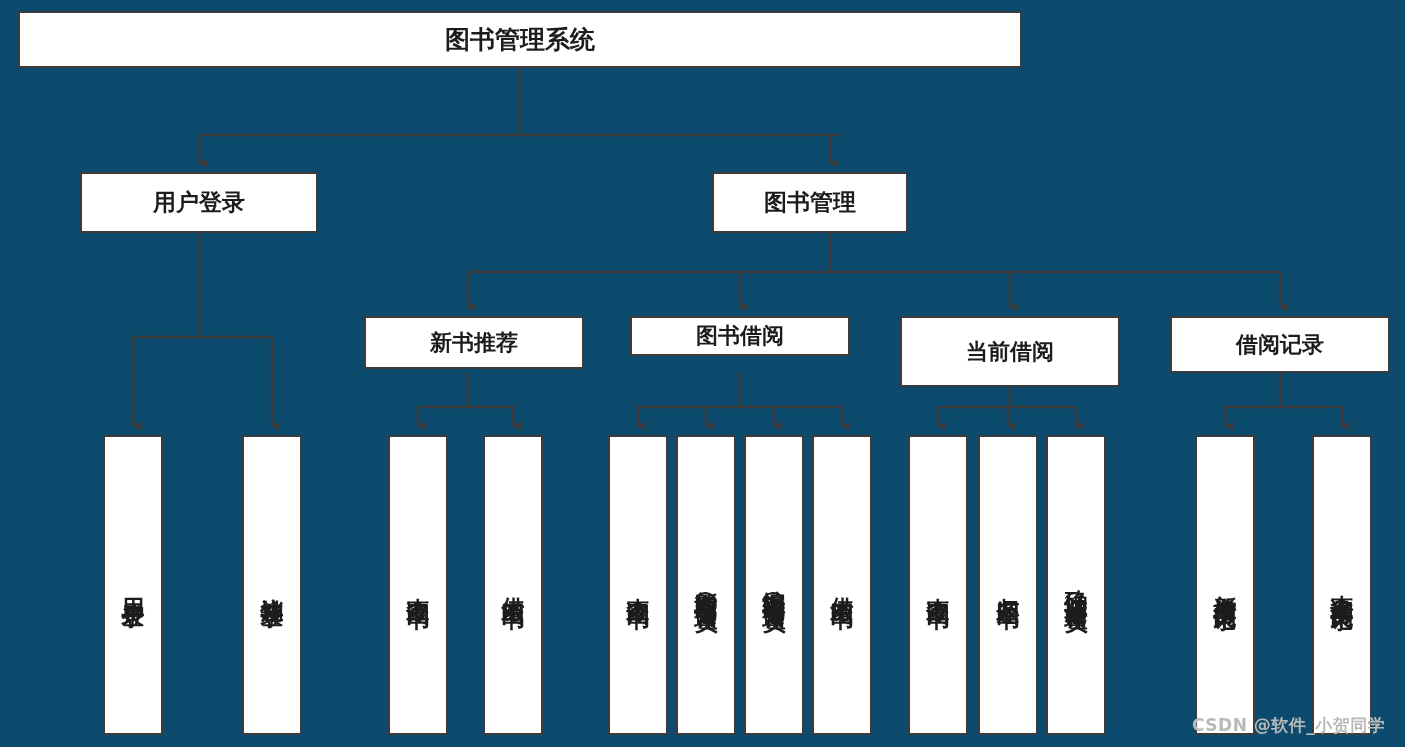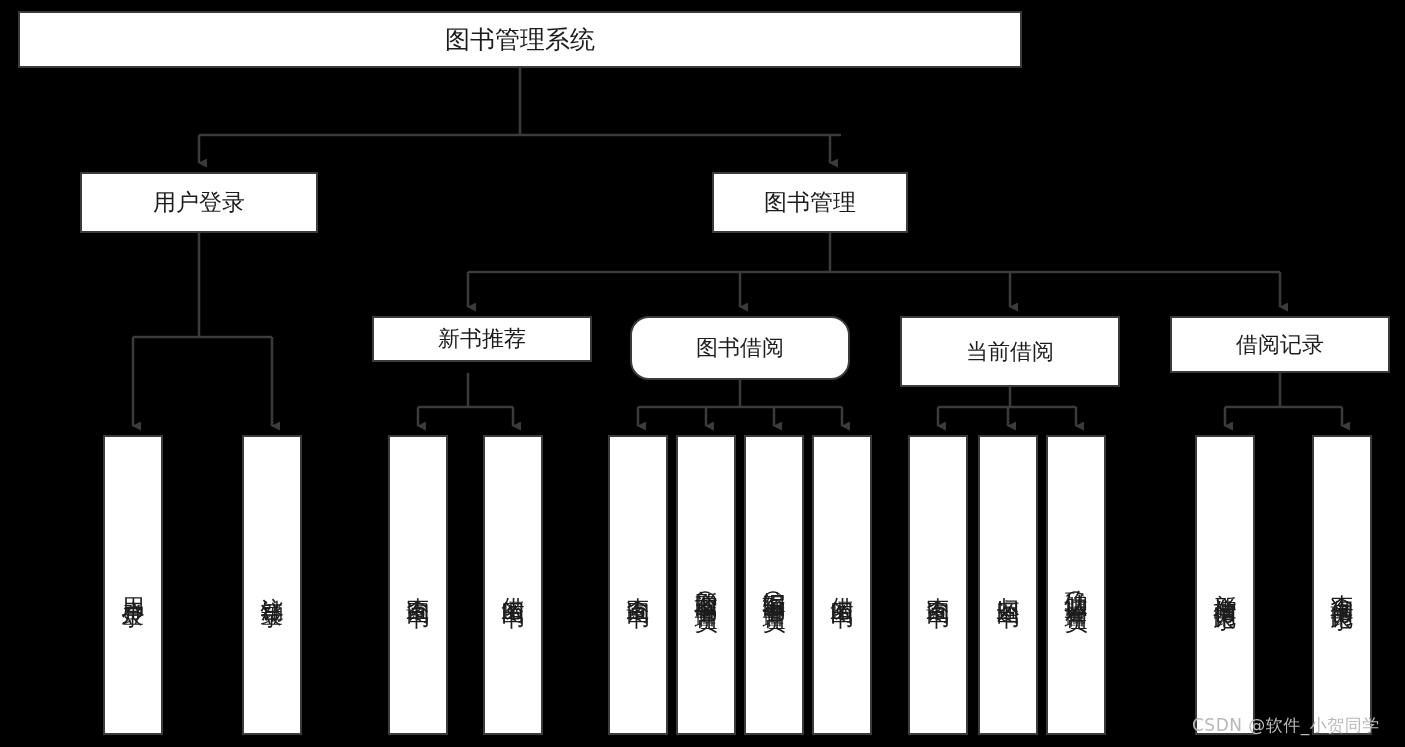--- a/index.html
+++ b/index.html
@@ -7,22 +7,23 @@
     padding: 0;
     background: #ffffff;
   }
   body {
     font-family: "DejaVu Sans", "Liberation Sans", sans-serif;
   }
   #canvas {
     position: relative;
     width: 1405px;
     height: 747px;
-    background: #000000;
+    background: #0c4a6e;
     overflow: hidden;
+    font-weight: bold;
   }
   svg.connectors {
     position: absolute;
     left: 0;
     top: 0;
     width: 1405px;
     height: 747px;
     pointer-events: none;
   }
   .node {
@@ -123,24 +124,24 @@
     <span class="label">图书管理系统</span>
   </div>
 
   <div class="node level1" style="left:80px; top:172px; width:238px; height:61px;">
     <span class="label">用户登录</span>
   </div>
   <div class="node level1" style="left:712px; top:172px; width:196px; height:61px;">
     <span class="label">图书管理</span>
   </div>
 
-  <div class="node level2" style="left:372px; top:316px; width:220px; height:46px;align-items:center;">
+  <div class="node level2" style="left:364px; top:316px; width:220px; height:53px;align-items:center;">
     <span class="label">新书推荐</span>
   </div>
-  <div class="node level2" style="left:630px; top:316px; width:220px; height:64px;border-radius:19px;">
+  <div class="node level2" style="left:630px; top:316px; width:220px; height:40px;">
     <span class="label">图书借阅</span>
   </div>
   <div class="node level2" style="left:900px; top:316px; width:220px; height:71px;">
     <span class="label">当前借阅</span>
   </div>
   <div class="node level2" style="left:1170px; top:316px; width:220px; height:57px;">
     <span class="label">借阅记录</span>
   </div>
 
   <div class="node leaf" style="left:103px; top:435px; width:60px; height:300px;">

